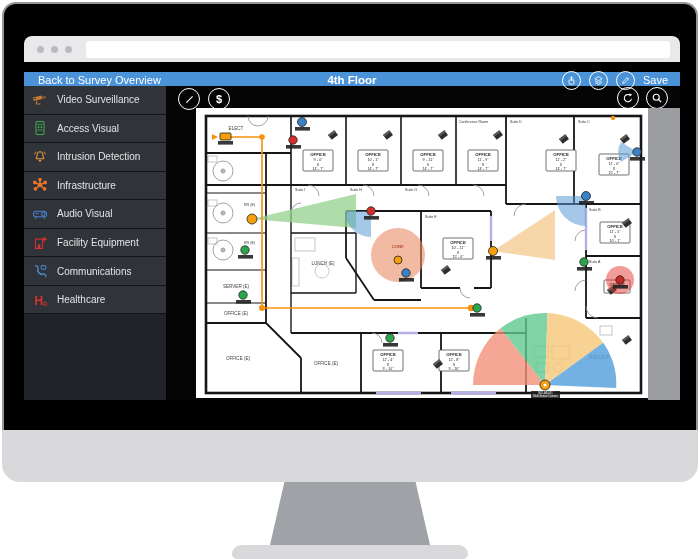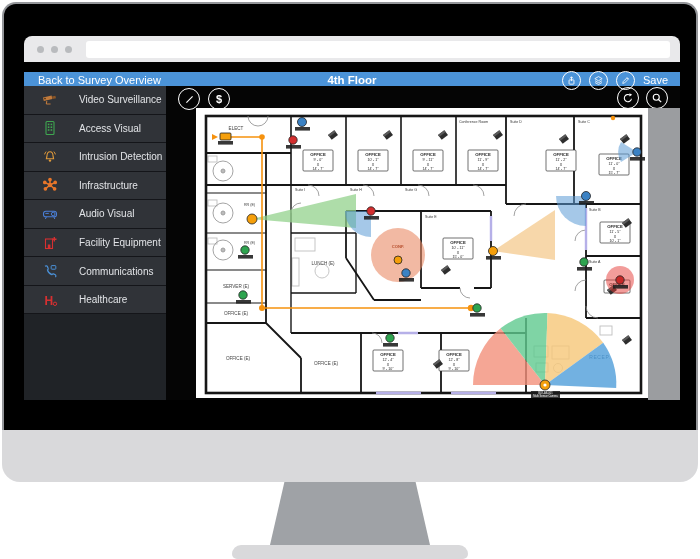--- a/index.html
+++ b/index.html
@@ -31,21 +31,21 @@
   .appbar .right{margin-left:auto;display:flex;align-items:center;gap:8px;
                  padding-right:12px;z-index:2;}
   .hicon{width:17px;height:17px;border:1.2px solid #fff;border-radius:50%;
          display:flex;align-items:center;justify-content:center;}
   .hicon svg{display:block;}
   
   .sidebar{position:absolute;left:24px;top:86px;width:142px;height:314px;
            background:#202327;display:flex;flex-direction:column;}
   .sb-item{height:28.55px;box-sizing:border-box;background:#303338;
            border-bottom:1.6px solid #141519;display:flex;align-items:center;
-           gap:21px;padding-left:18px;color:#e2e4e7;font-size:10px;cursor:pointer;}
+           gap:9px;padding-left:8px;color:#e2e4e7;font-size:10px;cursor:pointer;}
   .sb-item .ic{width:16px;height:16px;flex:0 0 16px;}
   .sb-item span.lbl{white-space:nowrap;}
   
   .canvas{position:absolute;left:166px;top:86px;width:514px;height:314px;background:#050505;}
   .cicon{position:absolute;width:20px;height:20px;border:1.4px solid #fff;border-radius:50%;
          display:flex;align-items:center;justify-content:center;color:#fff;
          font-size:11px;font-weight:bold;}
   .graystrip{position:absolute;left:482px;top:22px;width:32px;height:292px;background:#9b9da0;}
   .plan{position:absolute;left:30px;top:22px;width:452px;height:290px;background:#fff;}
   .plan svg{display:block;}

